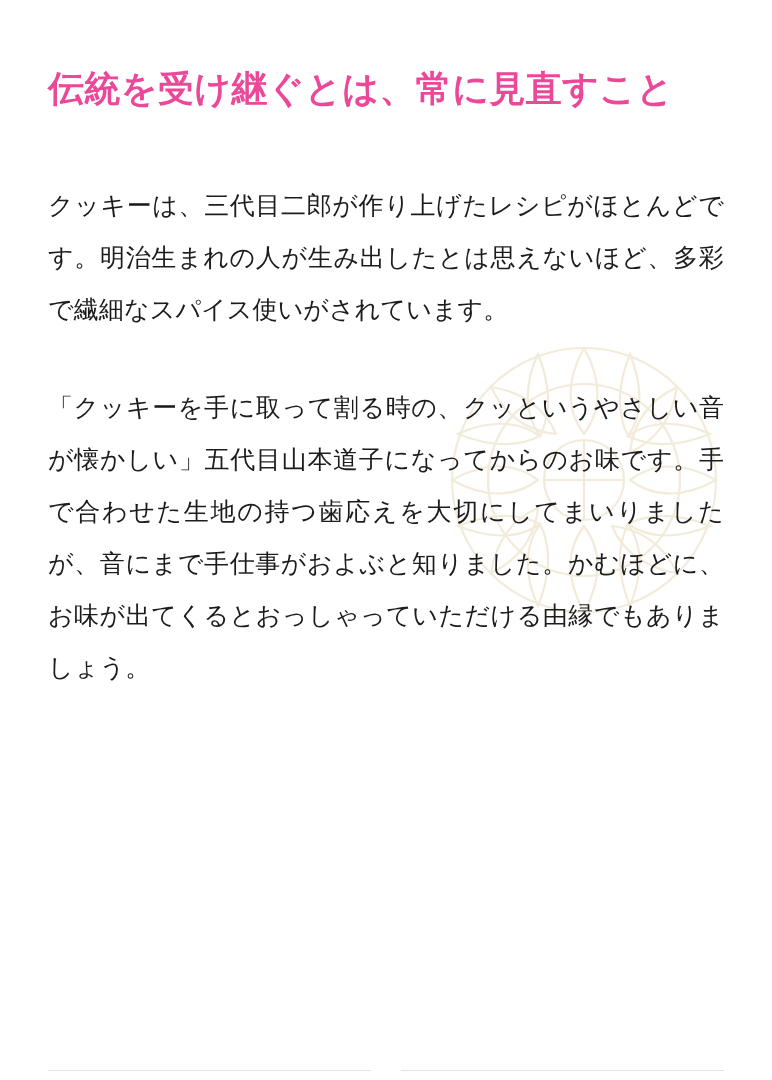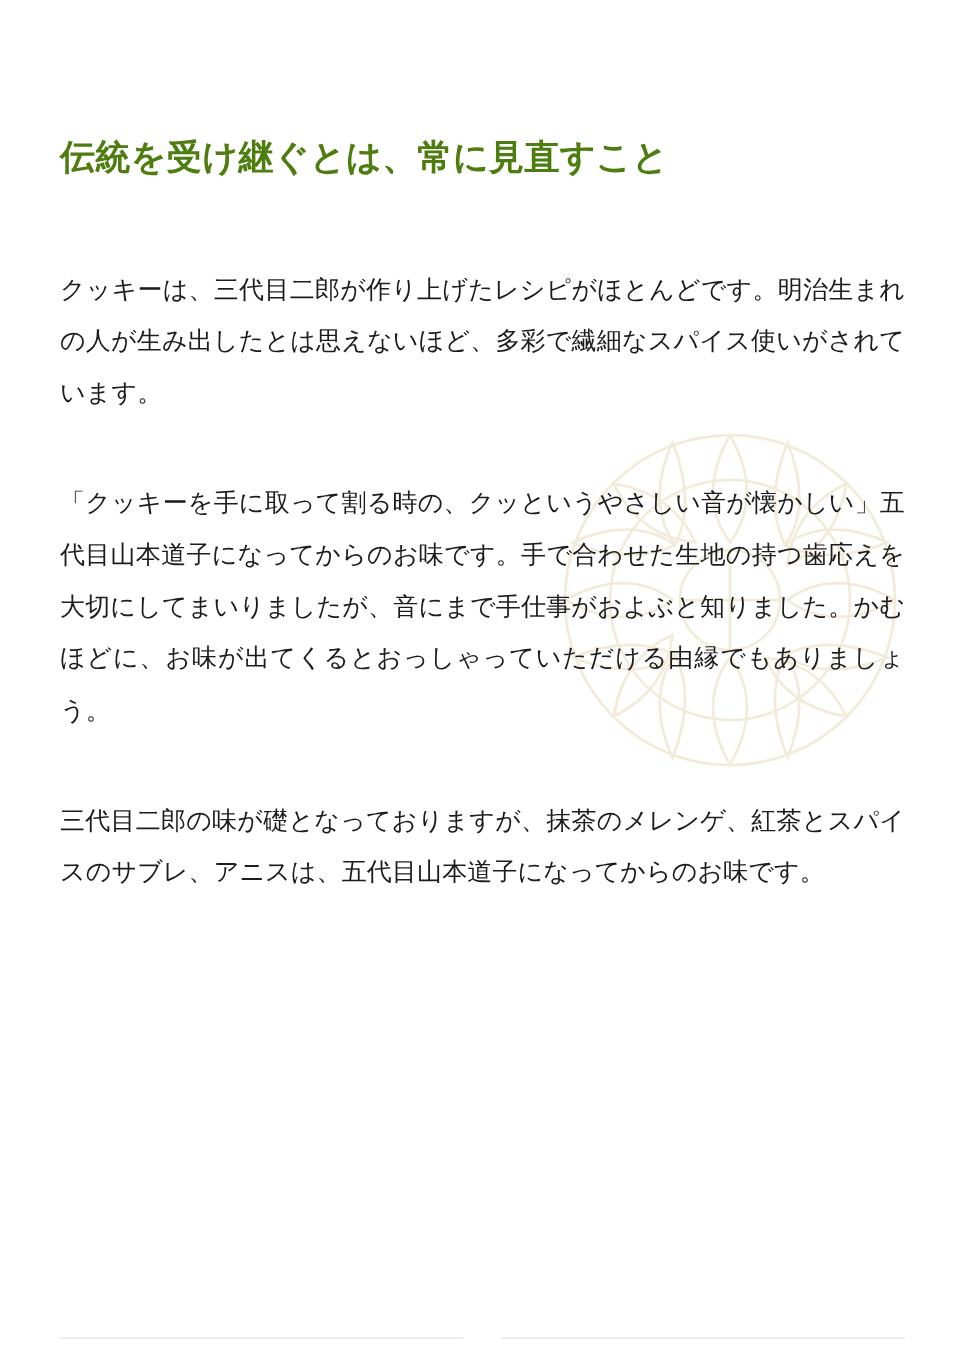--- a/index.html
+++ b/index.html
@@ -29,36 +29,36 @@
 
   .page {
     position: relative;
     z-index: 2;
     padding: 0 48px;
     box-sizing: border-box;
     height: 100%;
   }
 
   .page-title {
-    font-size: 28px;
+    font-size: 36px;
     font-weight: 700;
     letter-spacing: 0.01em;
     line-height: 1.35;
     margin: 0;
-    padding-top: 108px;
-    color: #4d7c0f;
+    padding-top: 65px;
+    color: #ec4899;
     font-family: "Liberation Serif", "DejaVu Serif", serif;
   }
 
   .body-copy {
     margin-top: 66px;
   }
 
   .para {
-    font-size: 20px;
+    font-size: 25px;
     line-height: 2.08;
     letter-spacing: 0.005em;
     color: #1c1c1c;
     margin: 0 0 46px 0;
     text-align: justify;
     text-justify: inter-character;
   }
   .para:last-child {
     margin-bottom: 0;
   }
@@ -112,21 +112,20 @@
   </g>
 </svg>
 
 <div class="page">
 
   <h1 class="page-title">伝統を受け継ぐとは、常に見直すこと</h1>
 
   <div class="body-copy">
     <p class="para">クッキーは、三代目二郎が作り上げたレシピがほとんどです。明治生まれの人が生み出したとは思えないほど、多彩で繊細なスパイス使いがされています。</p>
     <p class="para">「クッキーを手に取って割る時の、クッというやさしい音が懐かしい」五代目山本道子になってからのお味です。手で合わせた生地の持つ歯応えを大切にしてまいりましたが、音にまで手仕事がおよぶと知りました。かむほどに、お味が出てくるとおっしゃっていただける由縁でもありましょう。</p>
-    <p class="para">三代目二郎の味が礎となっておりますが、抹茶のメレンゲ、紅茶とスパイスのサブレ、アニスは、五代目山本道子になってからのお味です。</p>
   </div>
 
 </div>
 
 <div class="footer-rules">
   <div class="rule"></div>
   <div class="rule"></div>
 </div>
 
 </body></html>

